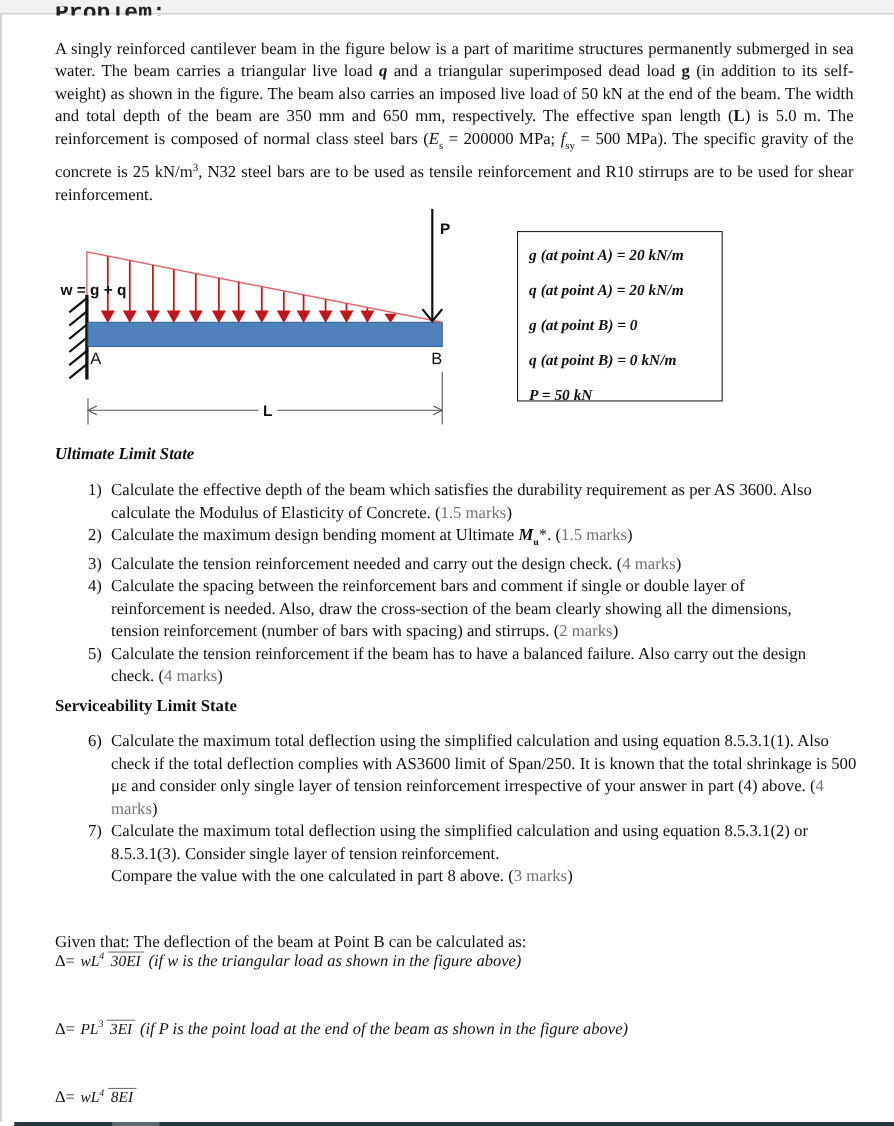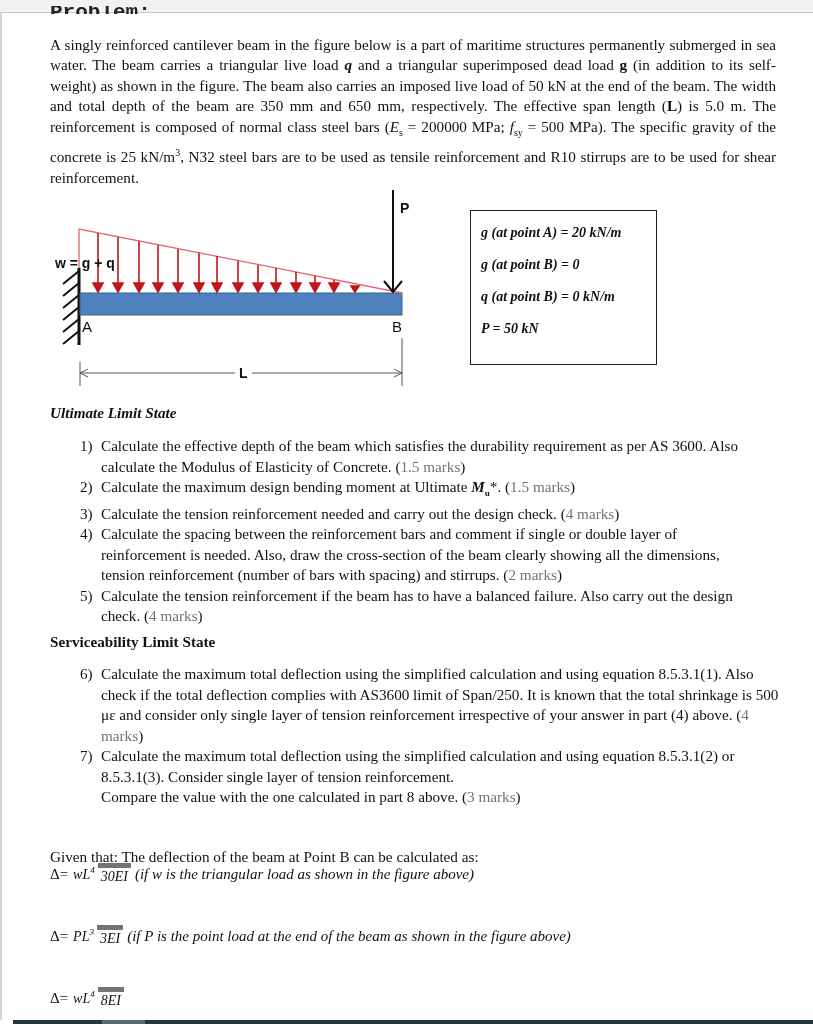--- a/index.html
+++ b/index.html
@@ -72,21 +72,21 @@
   .q .num { position: absolute; left: 0; top: 0; }
   .marks { color: #737373; }
   .given { position: absolute; left: 50px; top: 819px; font-size: 15.2px; margin-top: 29px; }
   .eq {
     position: absolute; left: 50px; height: 46px; font-size: 15px;
     font-family: "Liberation Serif", serif; display: flex; align-items: center;
   }
   .eq .delta { font-size: 15px; margin-right: 1px; margin-left: 0; }
   .frac { display: inline-flex; flex-direction: row; align-items: center; margin: 0 4px 0 1px; }
   .frac .num-t { font-style: italic; font-size: 14px; line-height: 17px; padding: 0 3px; }
-  .frac .den { font-style: italic; font-size: 14px; line-height: 17px; border-top: 5px solid #737373; padding: 0 3px; }
+  .frac .den { font-style: italic; font-size: 14px; line-height: 17px; border-top: 1px solid #737373; padding: 0 3px; }
   .frac sup { font-size: 9px; vertical-align: 6px; line-height: 0; }
   .eq .cond { font-style: italic; font-size: 15px; }
 </style>
 </head>
 <body>
 
 <div class="topbar"></div>
 <div class="leftedge"></div>
 
 <div class="heading-cut">Problem:</div>
@@ -155,20 +155,21 @@
 </svg>
 
 <div class="wlabel"><span>w = g + q</span></div>
 <div class="plabel">P</div>
 <div class="alabel">A</div>
 <div class="blabel">B</div>
 <div class="llabel">L</div>
 
 <div class="loadbox">
   <div class="row">g (at point A) = 20 kN/m</div>
+  <div class="row">q (at point A) = 20 kN/m</div>
   <div class="row">g (at point B) = 0</div>
   <div class="row">q (at point B) = 0 kN/m</div>
   <div class="row">P = 50 kN</div>
 </div>
 
 <div class="section-title" style="top:404px;font-style:italic;">Ultimate Limit State</div>
 <div class="qlist" style="top:436px;">
   <div class="q"><span class="num">1)</span><span>Calculate the effective depth of the beam which satisfies the durability requirement as per AS 3600. Also calculate the Modulus of Elasticity of Concrete. (</span><span class="marks">1.5 marks</span><span>)</span></div>
   <div class="q"><span class="num">2)</span><span>Calculate the maximum design bending moment at Ultimate </span><b><i>M</i><sub style="font-size:9px">u</sub></b><span>*</span><span>. (</span><span class="marks">1.5 marks</span><span>)</span></div>
   <div class="q"><span class="num">3)</span><span>Calculate the tension reinforcement needed and carry out the design check. (</span><span class="marks">4 marks</span><span>)</span></div>

